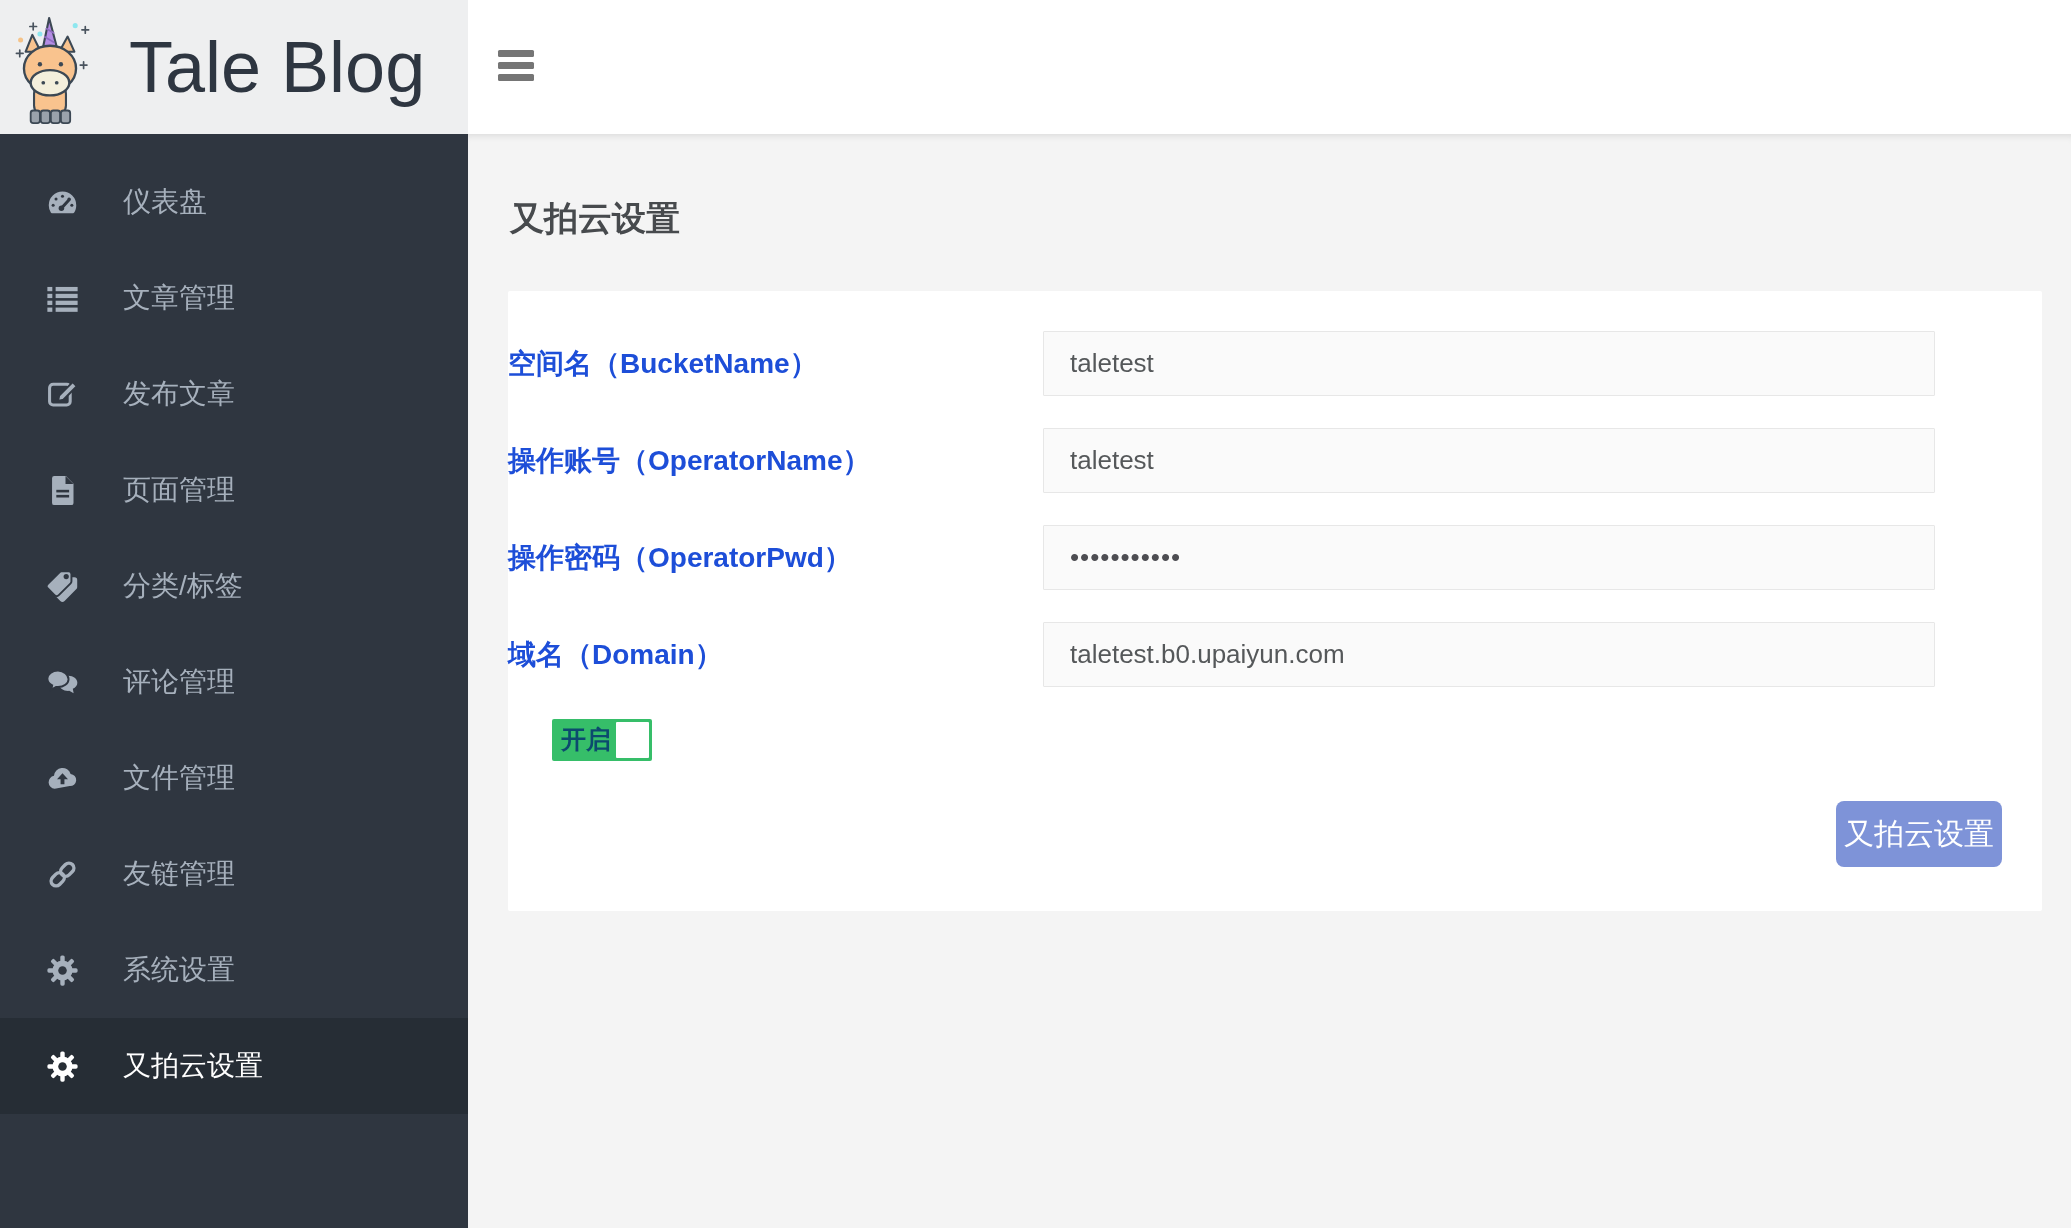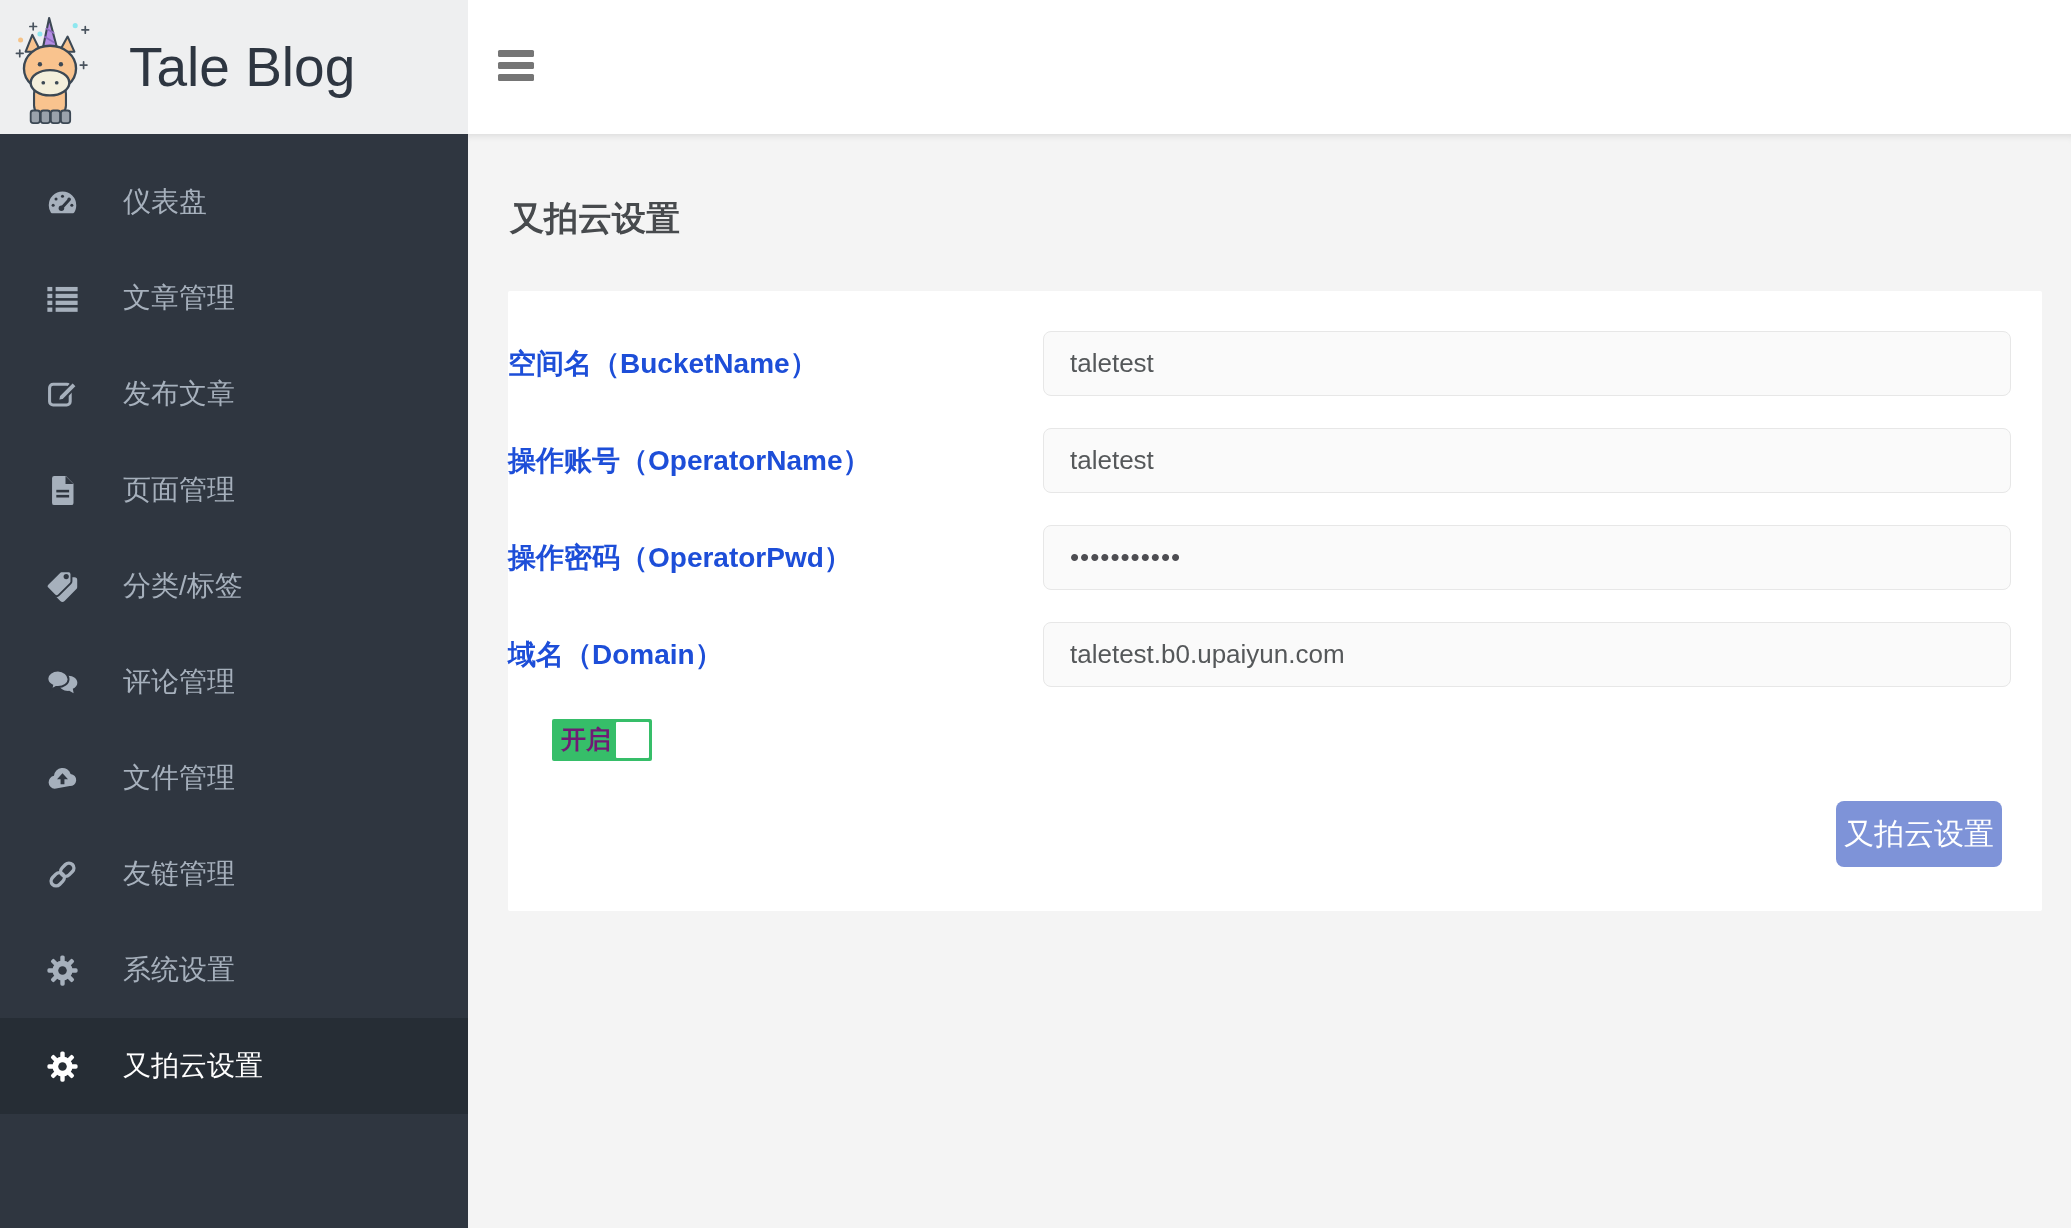--- a/index.html
+++ b/index.html
@@ -5,47 +5,47 @@
   html,body{margin:0;padding:0;}
   body{
     width:2071px;height:1228px;overflow:hidden;position:relative;
     font-family:"Liberation Sans","DejaVu Sans",sans-serif;
     background:#f4f4f4;
   }
   
   .sidebar{position:absolute;left:0;top:0;width:468px;height:1228px;background:#2f3640;}
   .logo{height:134px;background:#eeeff0;display:flex;align-items:center;}
   .logo svg{width:84px;height:110px;margin:8px 0 0 8px;flex:none;}
-  .logo-text{font-size:55px;color:#2e3641;margin-left:37px;letter-spacing:0;white-space:nowrap;}
+  .logo-text{font-size:72px;color:#2e3641;margin-left:37px;letter-spacing:0;white-space:nowrap;}
   .menu{padding-top:20px;}
   .item{height:96px;display:flex;align-items:center;color:#a6b0bc;cursor:pointer;--hole:#2f3640;}
   .item .ic{width:34px;height:34px;margin-left:45px;display:flex;align-items:center;justify-content:center;flex:none;}
   .item .ic svg{width:33px;height:33px;display:block;}
   .item .lbl{margin-left:44px;font-size:28px;white-space:nowrap;}
   .item.active{background:#262d35;color:#ffffff;--hole:#262d35;}
   
   .main{position:absolute;left:468px;top:0;width:1603px;height:1228px;background:#f4f4f4;}
   .topbar{height:134px;background:#ffffff;}
   .hamburger{display:inline-block;margin:50px 0 0 30px;padding:0;border:none;background:none;cursor:pointer;}
   .hamburger span{display:block;width:36px;height:7px;border-radius:1.5px;background:#757575;margin-bottom:5px;}
   .hamburger span:last-child{margin-bottom:0;}
   .content{position:relative;height:1094px;box-shadow:inset 0 7px 7px -5px rgba(0,0,0,.10);}
   .page-title{margin:0;padding:62px 0 0 42px;font-size:34px;font-weight:bold;color:#474a4d;}
   .card{position:absolute;left:40px;top:157px;width:1534px;height:620px;background:#ffffff;border-radius:2px;}
   .frow{display:flex;align-items:center;margin-bottom:32px;}
   .frow:first-child{padding-top:40px;}
   .flabel{width:477px;text-align:left;font-size:28px;font-weight:bold;color:#1d4ed8;flex:none;white-space:nowrap;}
-  .finput{margin-left:58px;width:968px;height:65px;box-sizing:border-box;background:#fafafa;
-    border:1px solid #e7e7e7;border-radius:8px;font-size:26px;color:#55585a;padding:0 0 0 26px;
+  .finput{margin-left:58px;width:892px;height:65px;box-sizing:border-box;background:#fafafa;
+    border:1px solid #e7e7e7;border-radius:1px;font-size:26px;color:#55585a;padding:0 0 0 26px;
     font-family:"Liberation Sans","DejaVu Sans",sans-serif;outline:none;}
   .finput.pwd{letter-spacing:1px;color:#4d4d52;}
   .trow{display:flex;align-items:center;margin-top:5px;}
   .tlabel{width:491px;text-align:right;font-size:28px;font-weight:bold;color:#3d3d3d;flex:none;white-space:nowrap;}
   .switch{margin-left:44px;width:100px;height:42px;background:#36be69;border-radius:2px;position:relative;cursor:pointer;flex:none;}
-  .switch .on-label{position:absolute;left:9px;top:50%;transform:translateY(-52%);color:#701a75;font-size:25px;font-weight:bold;}
+  .switch .on-label{position:absolute;left:9px;top:50%;transform:translateY(-52%);color:#0c4a6e;font-size:25px;font-weight:bold;}
   .switch .knob{position:absolute;right:3px;top:3px;width:33px;height:36px;background:#fff;border-radius:1px;}
   .save-btn{display:block;margin:40px 40px 0 auto;width:166px;height:66px;background:#7e93d8;border:none;
     border-radius:8px;color:#ffffff;font-size:30px;cursor:pointer;
     font-family:"Liberation Sans","DejaVu Sans",sans-serif;}
 </style>
 </head>
 <body>
 
 <aside class="sidebar">
   <div class="logo">

